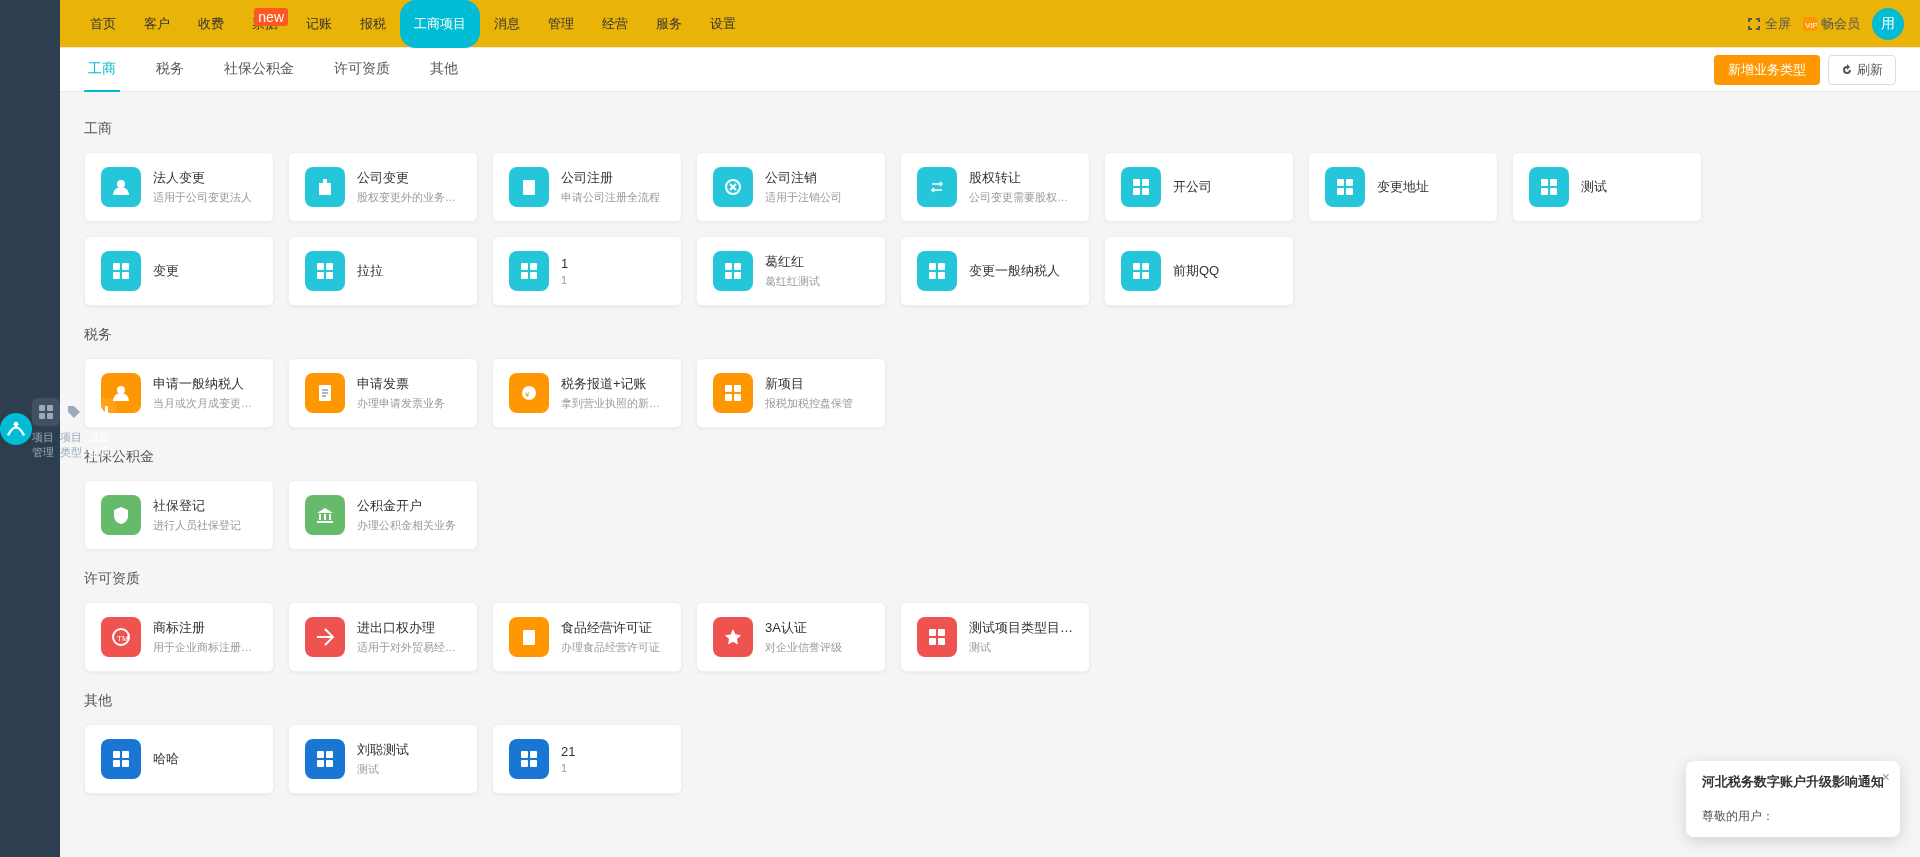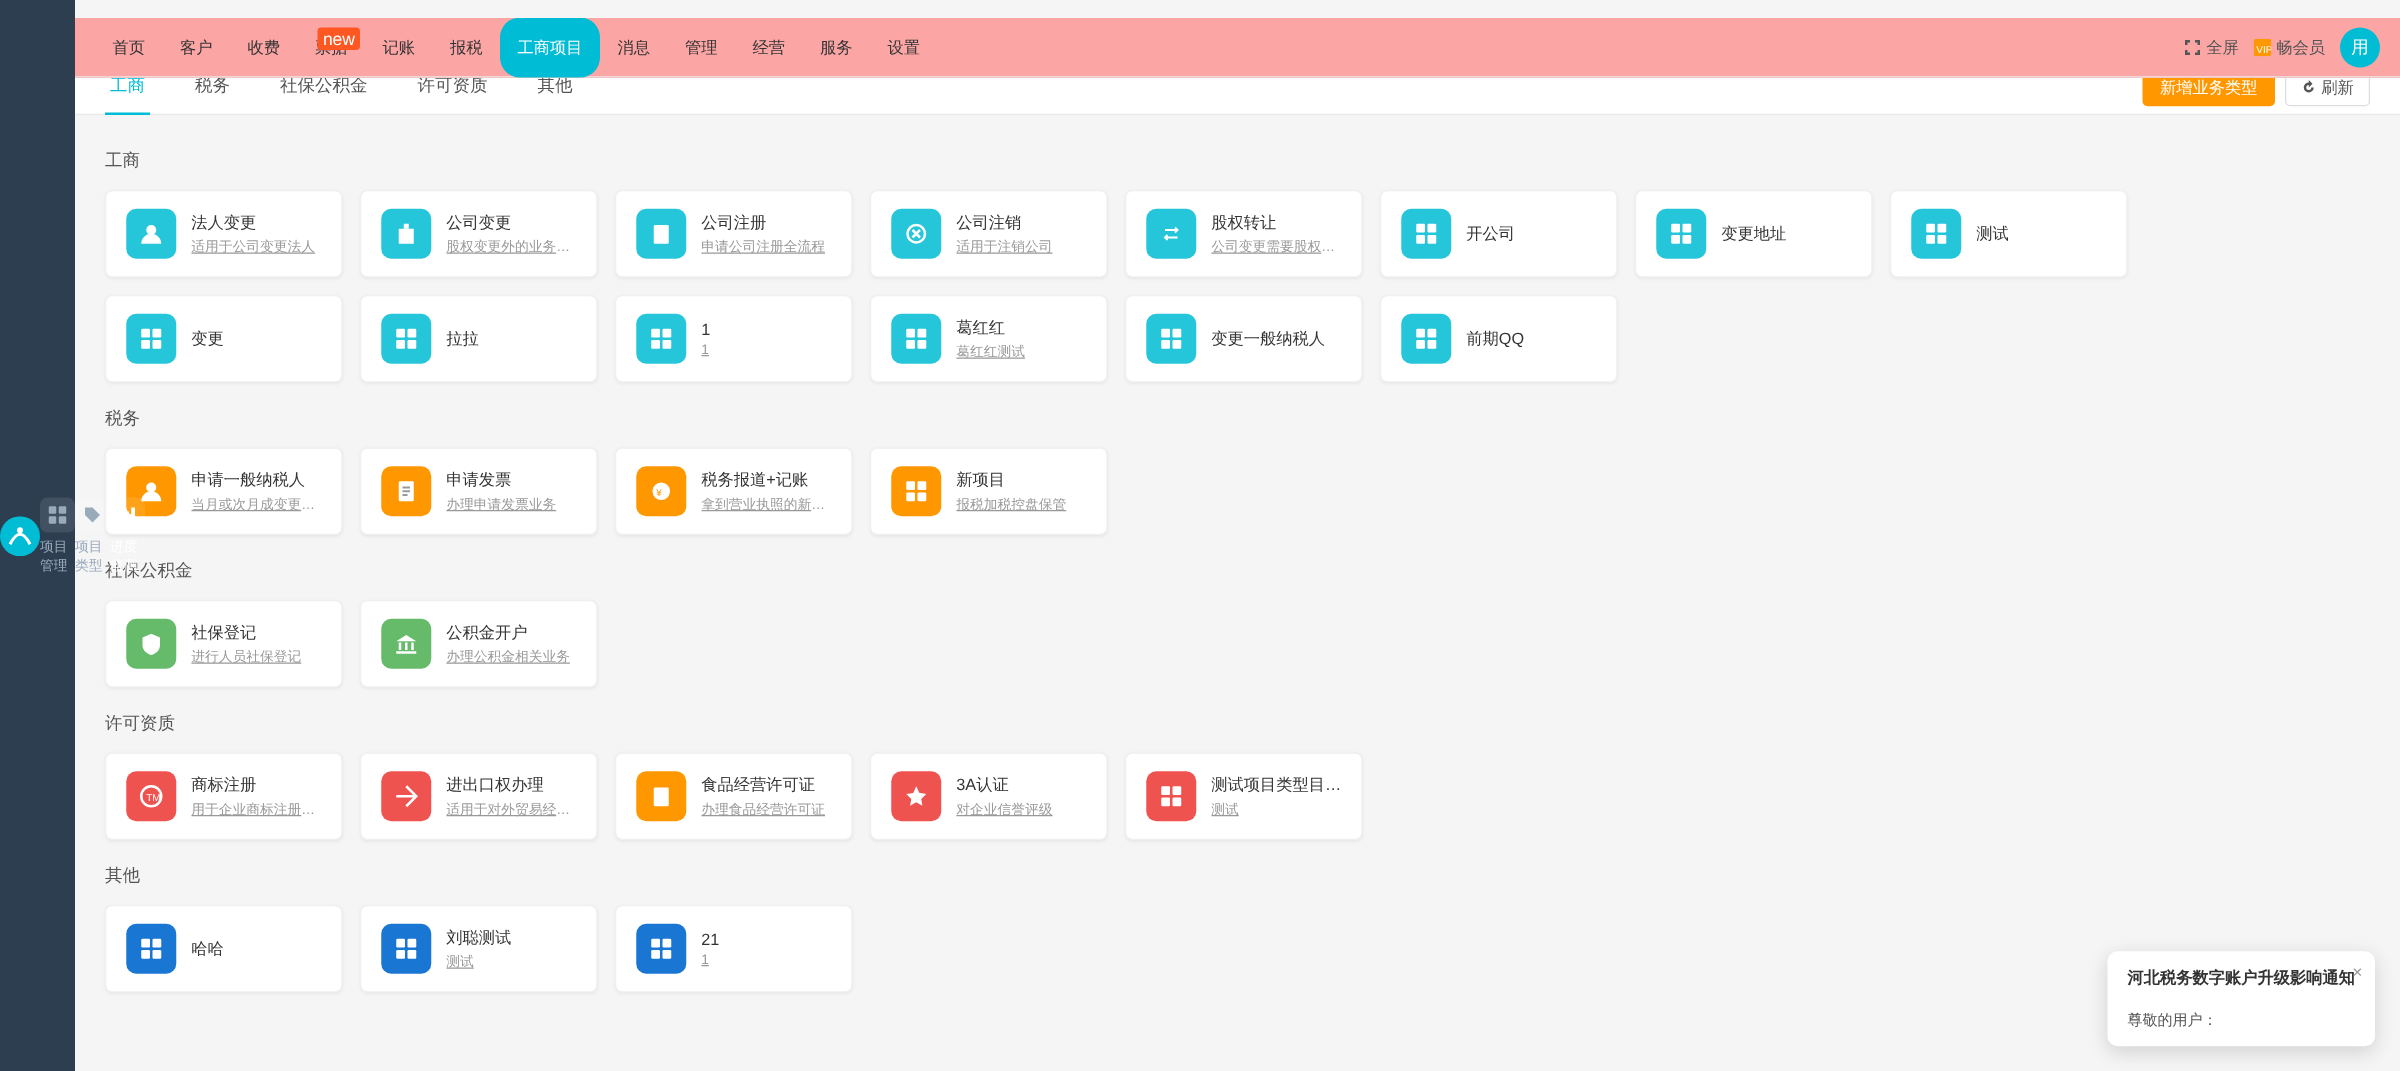--- a/index.html
+++ b/index.html
@@ -1,29 +1,28 @@
 <!DOCTYPE html>
 <html><head>
   <meta charset="utf-8">
   <style>
     * { box-sizing: border-box; margin: 0; padding: 0; }
     body { font-family: "Microsoft YaHei", "PingFang SC", Arial, sans-serif; background: #f5f5f5; font-size: 13px; color: #333; }
 
     
     .top-nav {
-      background: #fca5a5;
+      background: #eab308;
       height: 48px;
       display: flex;
       align-items: center;
       padding: 4px 16px;
       border-bottom: 1px solid #e8e8e8;
       position: fixed;
       top: 0; left: 60px; right: 0;
       z-index: 100;
-      margin-top: 14px;
     }
     .top-nav-item {
       padding: 0 14px;
       height: 48px;
       display: flex;
       align-items: center;
       cursor: pointer;
       font-size: 13px;
       color: #333;
       position: relative;
@@ -216,21 +215,20 @@
       overflow: hidden;
       text-overflow: ellipsis;
     }
     .card-desc {
       font-size: 11px;
       color: #999;
       margin-top: 3px;
       white-space: nowrap;
       overflow: hidden;
       text-overflow: ellipsis;
-      text-decoration: underline;
     }
 
     
     .notification-bubble {
       position: fixed;
       bottom: 20px;
       right: 20px;
       background: #fff;
       border-radius: 8px;
       padding: 12px 16px;

